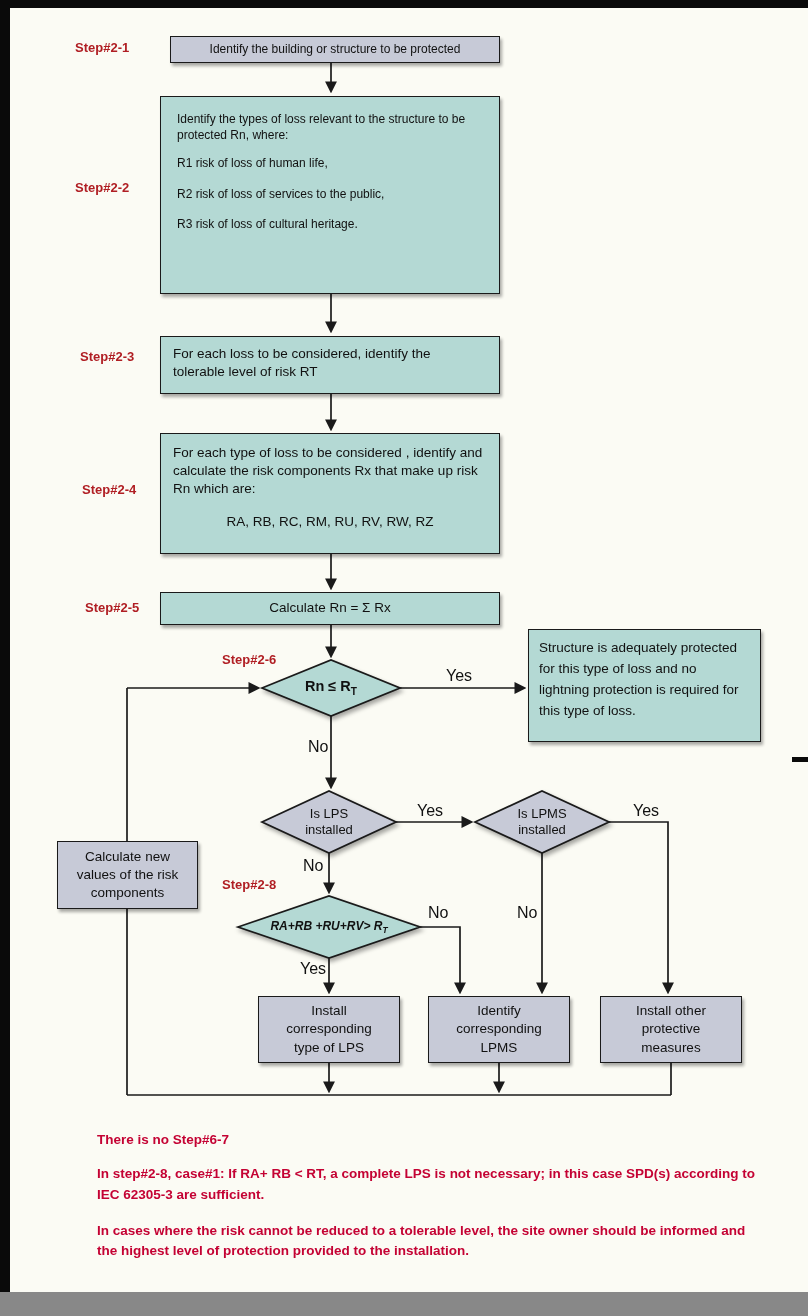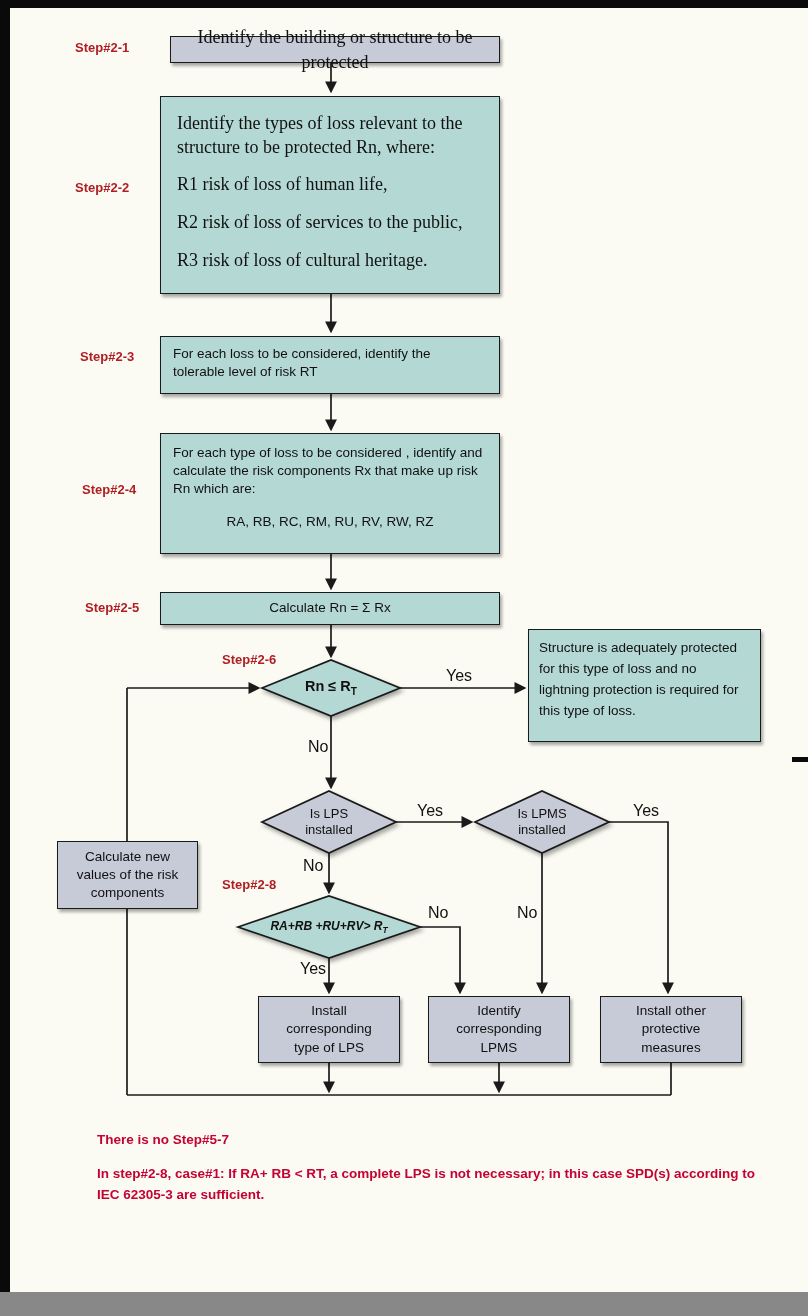--- a/index.html
+++ b/index.html
@@ -26,21 +26,21 @@
   .box{
     position:absolute;
     border:1.7px solid #1a1a1a;
     box-shadow:2px 3px 3px rgba(0,0,0,0.33);
     box-sizing:border-box;
     display:flex;align-items:center;justify-content:center;
     font-size:13.5px;line-height:1.35;
   }
   .box.teal{background:var(--teal,#b4d9d4);}
   .box.lav{background:var(--lavender,#c7cad7);}
-  .box.serif{font-family:Liberation Serif, serif;font-size:18px;}
+  .box.serif{font-family:Liberation Sans, sans-serif;font-size:12px;}
   .box.leftalign{justify-content:flex-start;align-items:flex-start;text-align:left;}
   .box.center{text-align:center;}
 
   .step{
     position:absolute;
     font-weight:bold;font-size:13px;
     color:var(--stepred,#b01e23);
     white-space:nowrap;
   }
   .edge-label{
@@ -184,17 +184,18 @@
   <div class="edge-label" style="left:446px;top:667px;">Yes</div>
   <div class="edge-label" style="left:308px;top:738px;">No</div>
   <div class="edge-label" style="left:417px;top:802px;">Yes</div>
   <div class="edge-label" style="left:303px;top:857px;">No</div>
   <div class="edge-label" style="left:300px;top:960px;">Yes</div>
   <div class="edge-label" style="left:428px;top:904px;">No</div>
   <div class="edge-label" style="left:517px;top:904px;">No</div>
   <div class="edge-label" style="left:633px;top:802px;">Yes</div>
 
   <div class="notes">
-    <p class="gap">There is no Step#5-7</p>
+    <p class="gap">There is no Step#6-7</p>
     <p class="gap" style="margin-bottom:16px;">In step#2-8, case#1: If RA+ RB &lt; RT, a complete LPS is not necessary; in this case SPD(s) according to IEC 62305-3 are sufficient.</p>
+    <p>In cases where the risk cannot be reduced to a tolerable level, the site owner should be informed and the highest level of protection provided to the installation.</p>
   </div>
 
 </div>
 
 </body></html>

